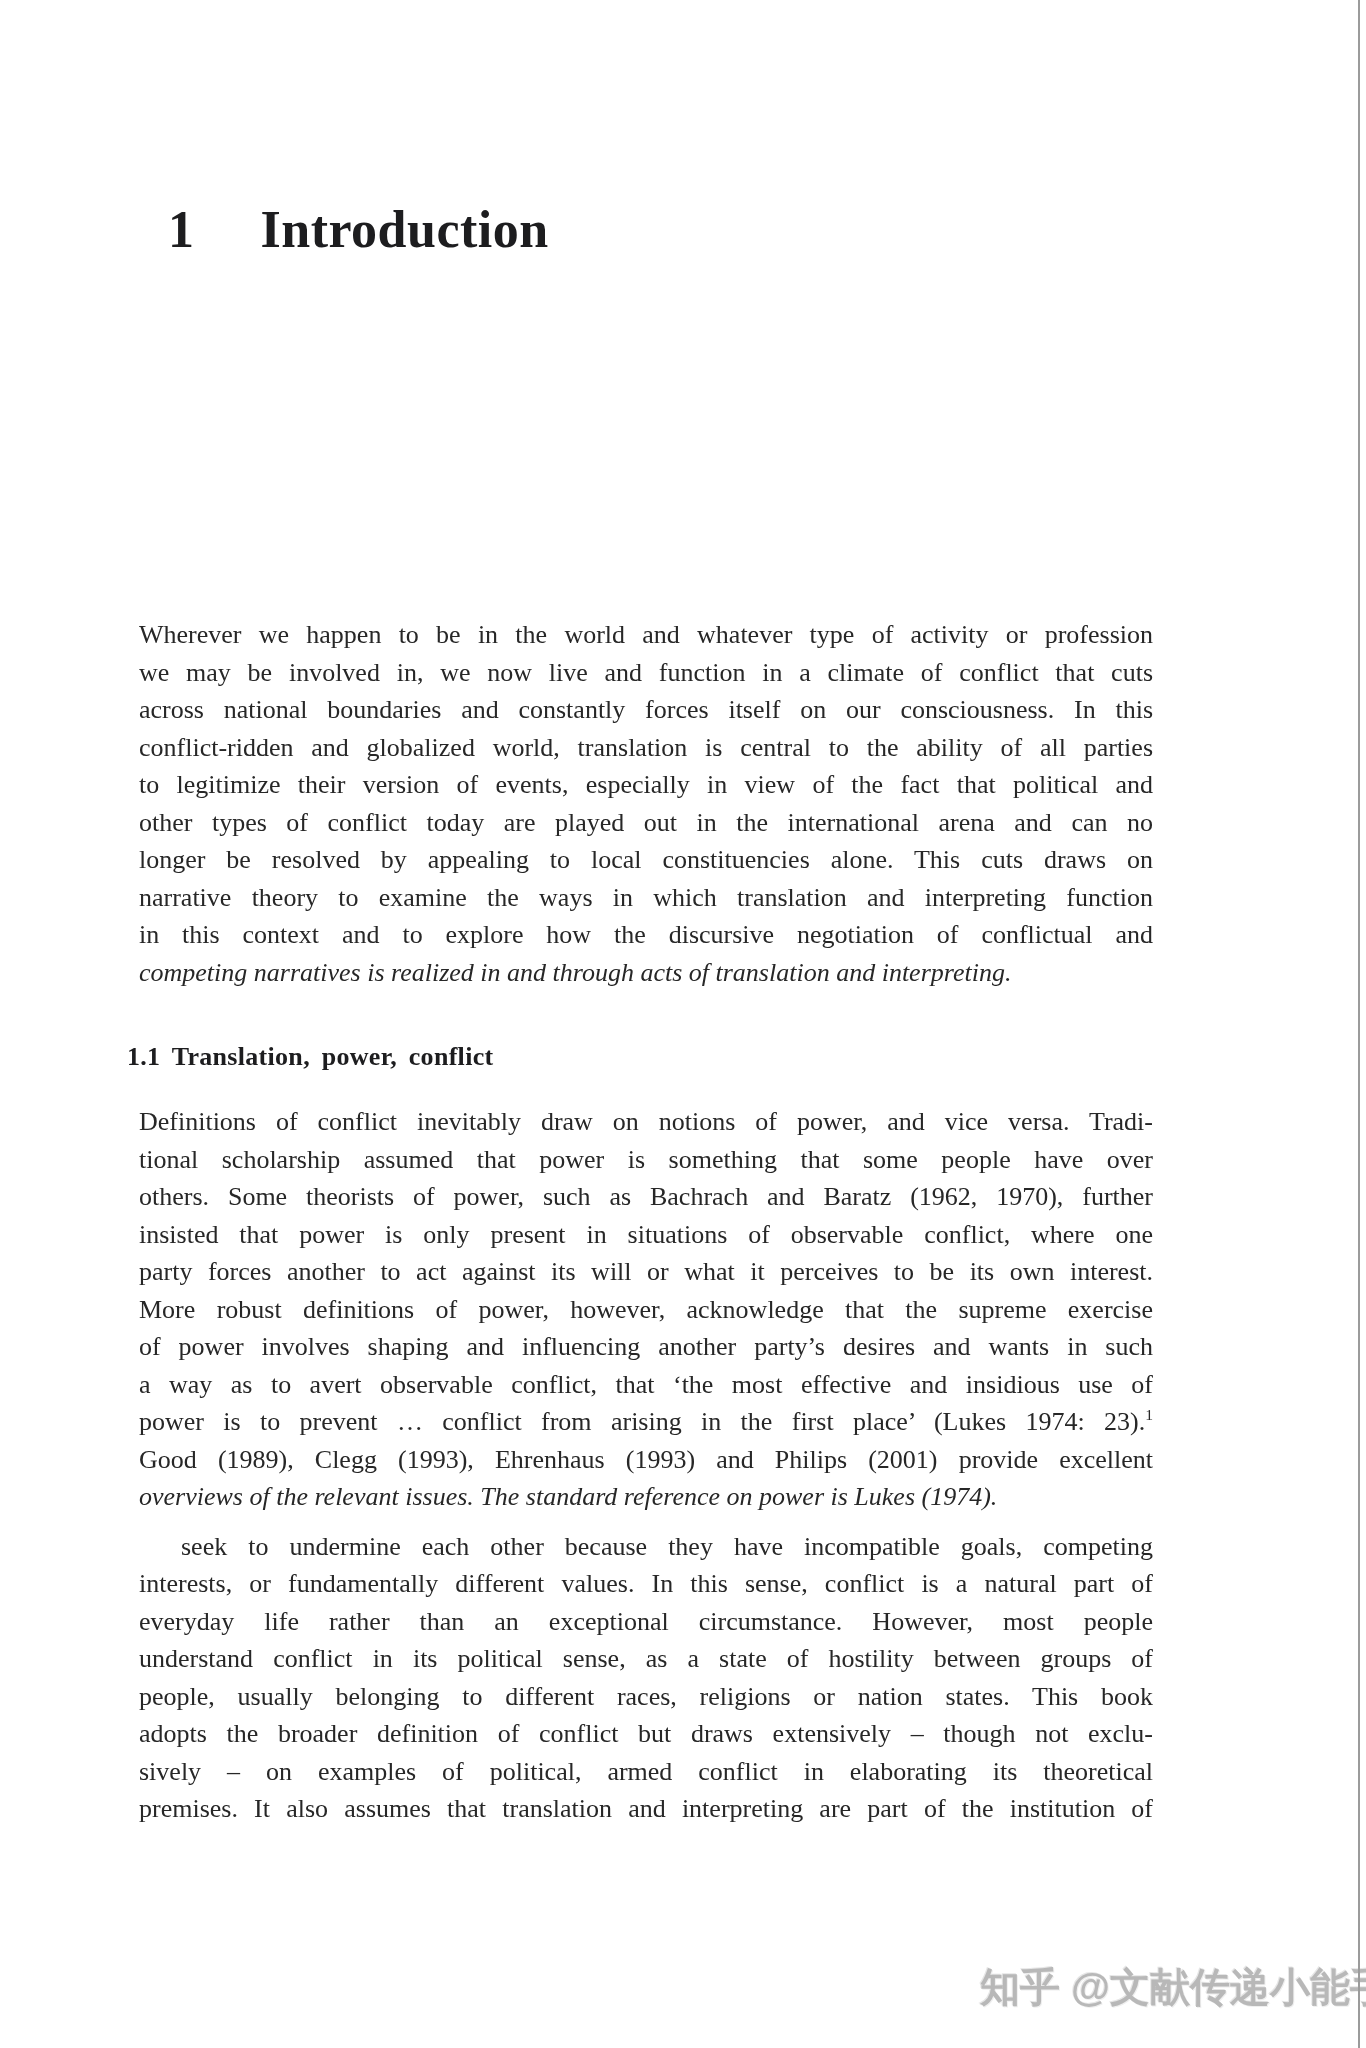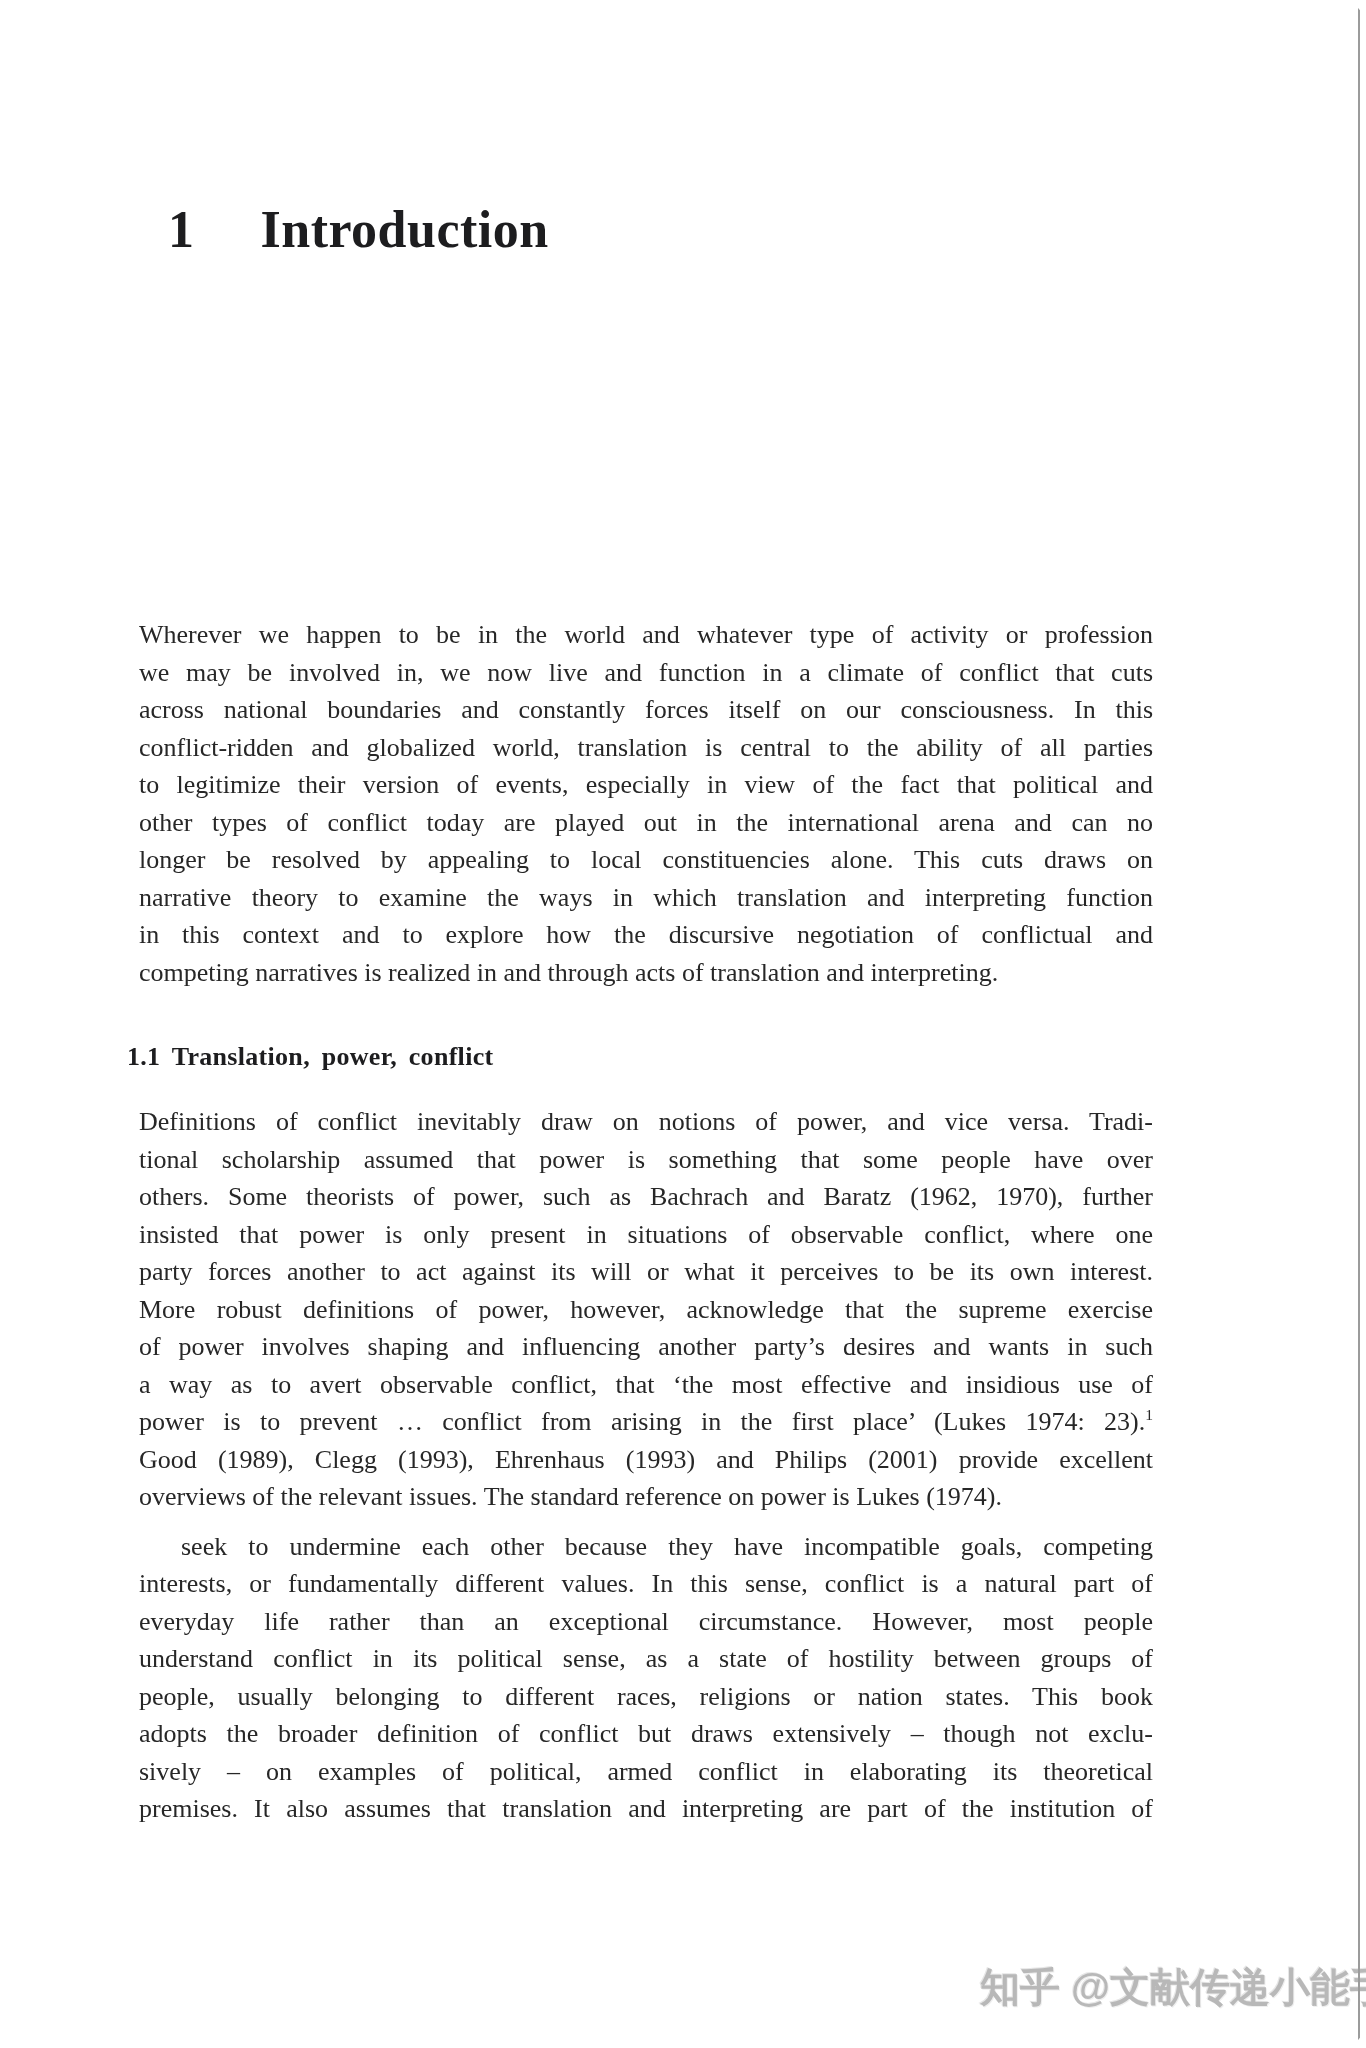--- a/index.html
+++ b/index.html
@@ -7,21 +7,20 @@
     padding: 0;
     background: #ffffff;
   }
   .page {
     position: relative;
     width: 1366px;
     height: 2048px;
     background: #ffffff;
     overflow: hidden;
     font-family: "Liberation Serif", serif;
-    border-radius: 27px;
   }
   .chapter-heading {
     position: absolute;
     left: 168px;
     top: 166px;
     font-size: 52px;
     line-height: 58px;
     font-weight: bold;
     color: #1d1d1f;
     letter-spacing: 0.5px;
@@ -44,20 +43,21 @@
   .text-line {
     height: 37.5px;
     line-height: 37.5px;
     text-align: justify;
     text-align-last: justify;
     overflow: visible;
     white-space: normal;
   }
   .text-line.para-end {
     text-align-last: auto;
+    font-style: italic;
   }
   .para.indent-first .text-line:first-child {
     text-indent: 42px;
   }
   .section-heading {
     font-weight: bold;
     font-size: 26px;
     height: 40px;
     line-height: 40px;
     margin-top: 46px;

